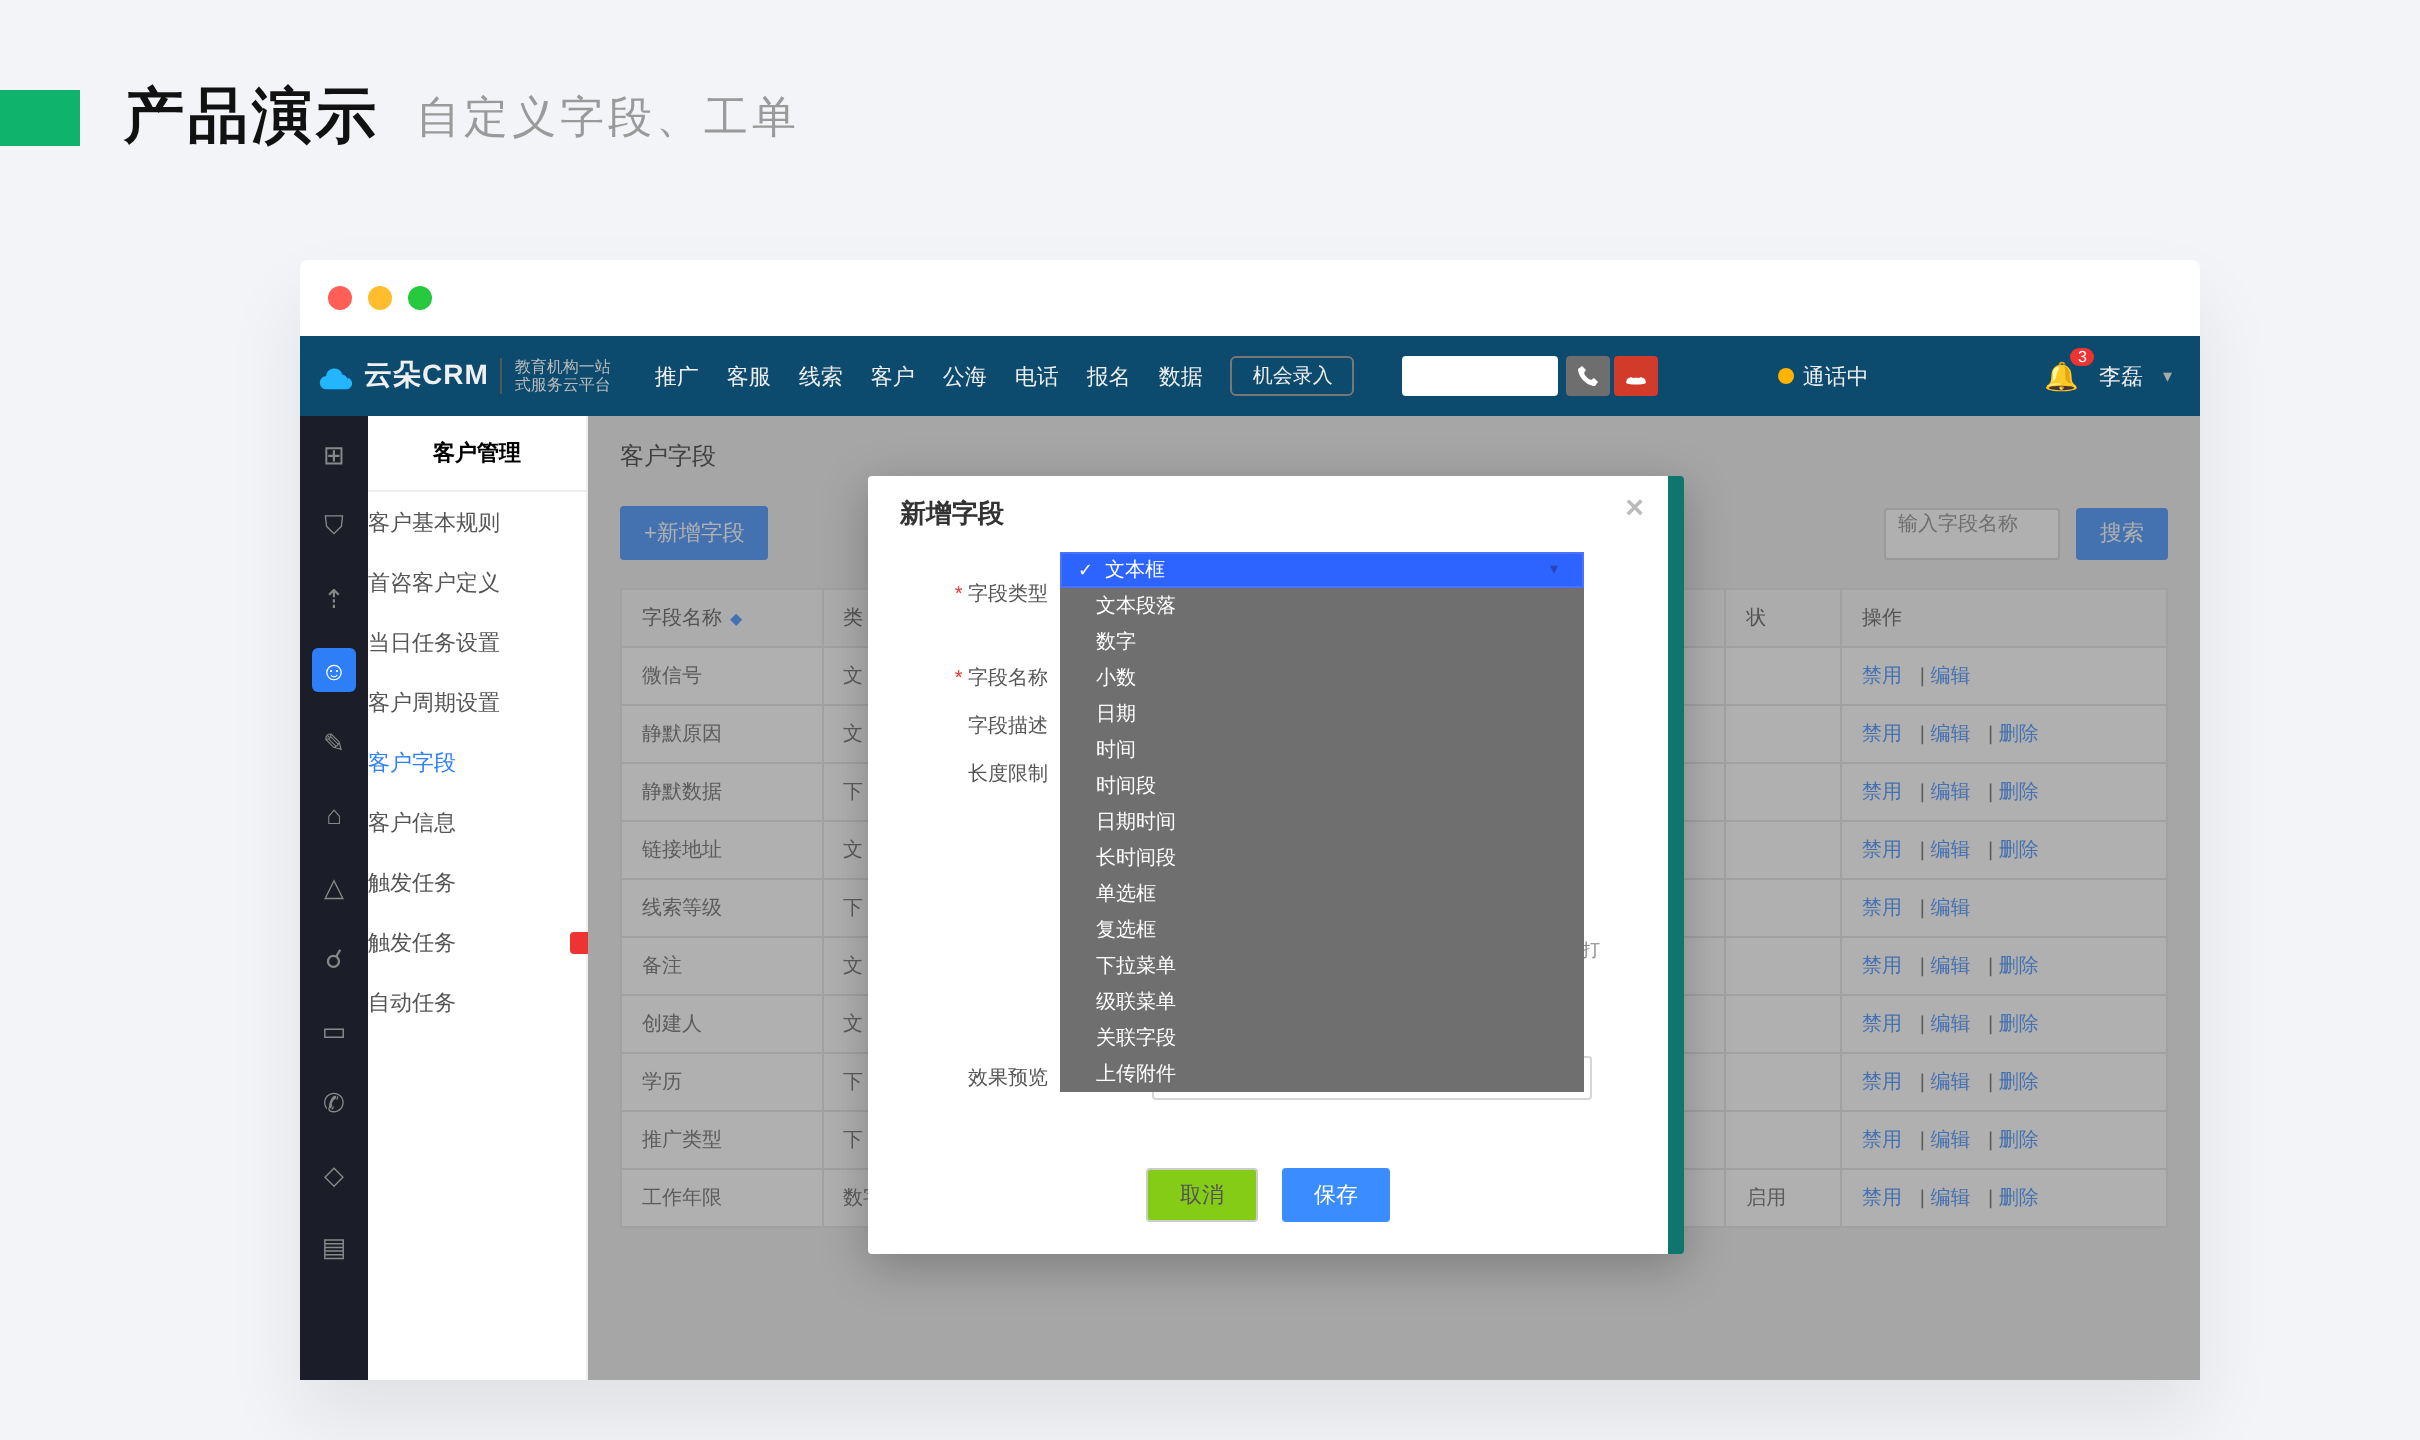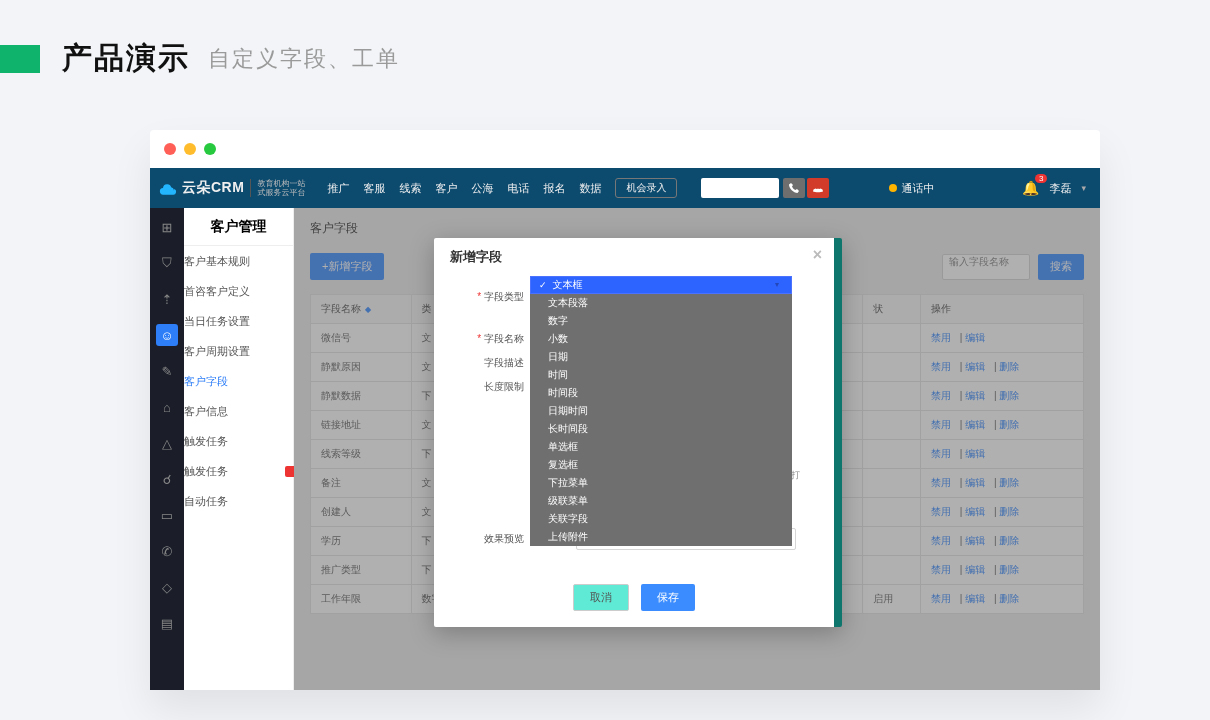--- a/index.html
+++ b/index.html
@@ -28,21 +28,21 @@
   .user-area{position:absolute;right:14px;display:flex;align-items:center;gap:10px;}
   .bell{position:relative;font-size:14px;}
   .badge{position:absolute;top:-6px;right:-8px;background:#e33;color:#fff;border-radius:8px;font-size:8px;padding:0 4px;}
   .chev{font-size:9px;color:#aaa;}
   .app-body{display:flex;height:calc(100% - 78px);}
   .icon-rail{width:34px;background:#1b1e29;display:flex;flex-direction:column;align-items:center;padding-top:8px;gap:14px;color:#888;font-size:13px;}
   .icon-rail .ic{width:22px;height:22px;display:flex;align-items:center;justify-content:center;border-radius:3px;cursor:pointer;}
   .icon-rail .ic.active{background:#2d7ef7;color:#fff;}
   .icon-rail .tag-dot{position:relative;}
   .sub-nav{width:110px;background:#fff;border-right:1px solid #eee;font-size:11px;}
-  .sub-nav .hdr{height:38px;display:flex;align-items:center;justify-content:center;font-size:14px;font-weight:600;border-bottom:1px solid #eee;}
+  .sub-nav .hdr{height:38px;display:flex;align-items:center;justify-content:center;font-size:11px;font-weight:600;border-bottom:1px solid #eee;}
   .sub-nav .item{height:30px;display:flex;align-items:center;color:#555;cursor:pointer;}
   .sub-nav .item.active{color:#2d7ef7;}
   .sub-nav .item.tag{position:relative;}
   .red-tag{position:absolute;right:-6px;width:14px;height:11px;background:#e33;border-radius:2px;}
   .main{flex:1;background:#ededed;position:relative;overflow:hidden;}
   .main-inner{padding:12px 16px;}
   .crumb{font-size:12px;color:#333;margin-bottom:16px;}
   .toolbar{display:flex;align-items:center;gap:12px;}
   .btn-primary{background:#3b8cff;color:#fff;border:none;border-radius:2px;font-size:11px;padding:6px 12px;cursor:pointer;}
   .search-in{height:26px;width:88px;border:1px solid #d6d6d6;border-radius:2px;font-size:10px;padding:0 6px;color:#888;background:#fff;}
@@ -59,21 +59,21 @@
   .modal .m-head{padding:10px 16px;font-size:13px;font-weight:600;color:#333;position:relative;}
   .modal .close{position:absolute;right:12px;top:8px;color:#bbb;font-size:16px;cursor:pointer;}
   .m-body{padding:4px 30px 14px 30px;font-size:10px;color:#555;}
   .frow{display:flex;align-items:center;margin:10px 0;}
   .frow .lab{width:72px;text-align:right;padding-right:12px;}
   .frow .req::before{content:"* ";color:#e33;}
   .chk{width:14px;height:14px;border:1px solid #bbb;margin-left:12px;margin-right:6px;}
   .note{font-size:9px;color:#888;line-height:14px;margin-left:84px;}
   .preview-in{border:1px solid #d6d6d6;height:22px;border-radius:2px;width:220px;}
   .m-foot{display:flex;justify-content:center;gap:12px;padding:10px 0 16px;}
-  .btn-plain{border:1px solid #ccc;background:#5eead4;color:#555;border-radius:2px;font-size:11px;padding:5px 16px;cursor:pointer;}
+  .btn-plain{border:1px solid #ccc;background:#84cc16;color:#555;border-radius:2px;font-size:11px;padding:5px 16px;cursor:pointer;}
   .btn-save{background:#3b8cff;color:#fff;border:none;border-radius:2px;font-size:11px;padding:5px 16px;cursor:pointer;}
   
   .sel-box{position:absolute;left:96px;top:0;width:262px;}
   .sel-head{height:18px;background:#2d64ff;color:#fff;font-size:10px;display:flex;align-items:center;padding:0 8px;border:1px solid #4a72ff;position:relative;}
   .sel-head .tick{margin-right:6px;font-size:9px;}
   .sel-head .arr{position:absolute;right:6px;width:10px;height:10px;font-size:8px;color:#2346b8;}
   .sel-list{background:#6f6f6f;color:#fff;font-size:10px;}
   .sel-list div{padding:2px 18px;cursor:pointer;}
 </style>
 </head>

